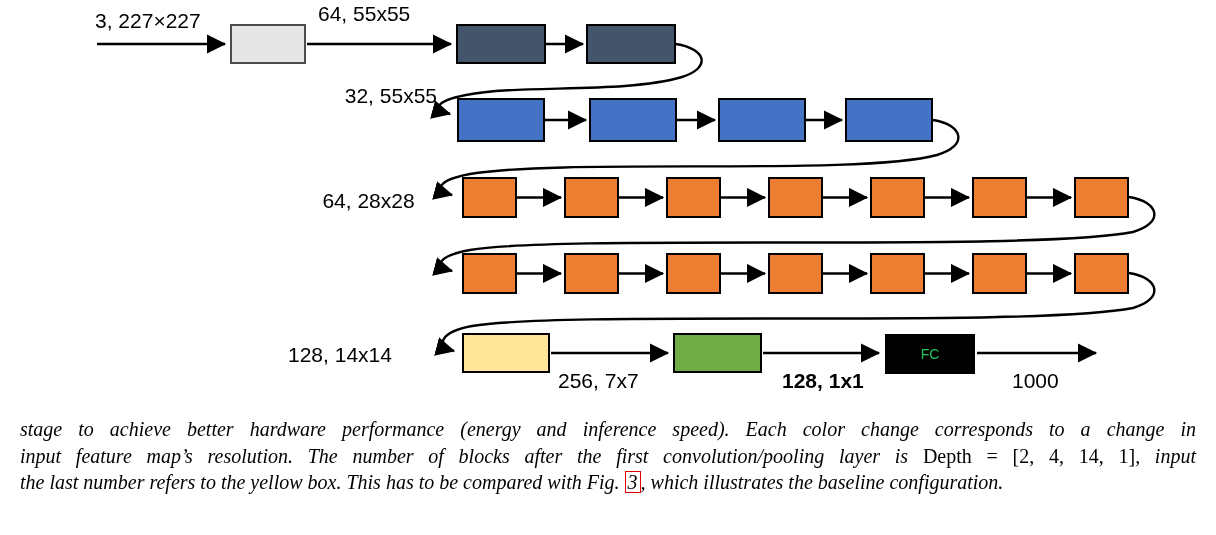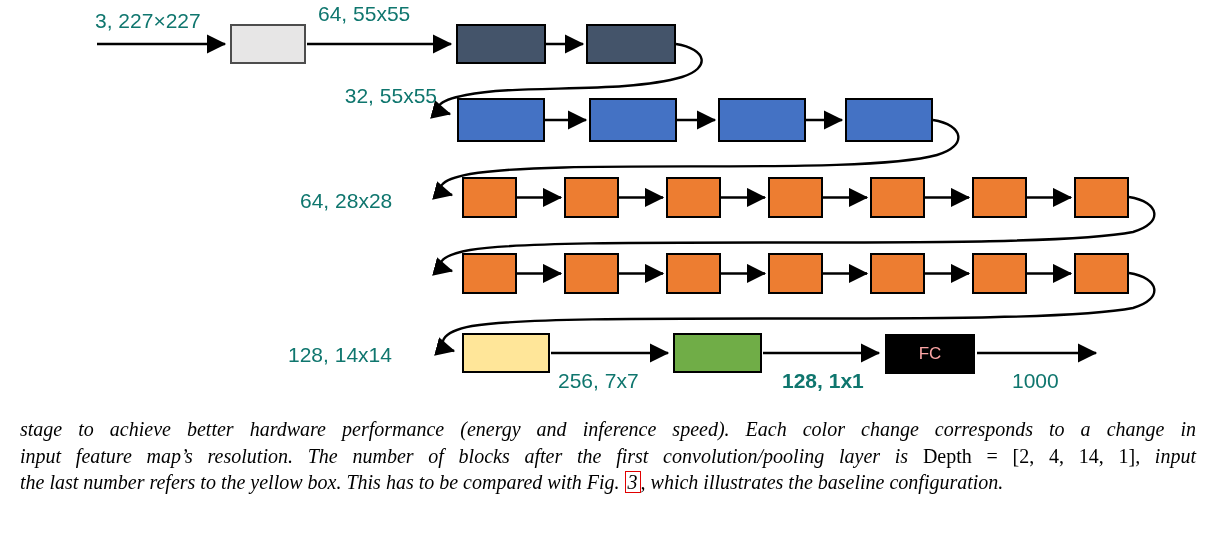--- a/index.html
+++ b/index.html
@@ -1,32 +1,32 @@
 <!DOCTYPE html>
 <html><head>
 <meta charset="utf-8">
 <style>
   html,body{margin:0;padding:0;background:#ffffff;}
   #page{position:relative;width:1216px;height:535px;background:#ffffff;overflow:hidden;
         font-family:"Liberation Sans",sans-serif;}
   #diagram{position:absolute;left:0;top:0;width:1216px;height:412px;}
   #connectors{position:absolute;left:0;top:0;pointer-events:none;}
   .block{position:absolute;box-sizing:border-box;border:2.5px solid #000;}
-  .dimlabel{position:absolute;font-size:21px;color:#0f766e;white-space:nowrap;line-height:24px;}
+  .dimlabel{position:absolute;font-size:21px;color:#000000;white-space:nowrap;line-height:24px;}
   #lbl-input{left:95px;top:9px;}
   #lbl-s1{left:318px;top:2px;}
   #lbl-s2{left:300px;top:84px;width:137px;text-align:right;}
-  #lbl-s3{left:300px;top:189px;width:137px;text-align:left;}
+  #lbl-s3{left:300px;top:189px;width:137px;text-align:center;}
   #lbl-s4{left:288px;top:343px;width:149px;text-align:left;}
   #lbl-pool1{left:558px;top:369px;}
   #lbl-pool2{left:782px;top:369px;font-weight:bold;}
   #lbl-out{left:1012px;top:369px;width:66px;text-align:left;}
   #fc-box{position:absolute;left:885px;top:334px;width:90px;height:40px;box-sizing:border-box;
           display:flex;align-items:center;justify-content:center;}
-  #fc-box span{color:#fca5a5;font-size:17px;}
+  #fc-box span{color:#22c55e;font-size:14px;}
   .caption{position:absolute;left:20px;top:416px;width:1176px;
            font-family:"Liberation Serif",serif;font-size:20px;line-height:26.5px;
            font-style:italic;color:#000;}
   .cap-line{width:100%;}
   .jl{text-align:justify;text-align-last:justify;}
   .cap-label{font-style:normal;font-weight:bold;}
   .math{font-style:normal;}
   .cite{font-style:italic;border:1.2px solid #e00000;padding:0 2px;line-height:1;display:inline-block;}
 </style>
 </head>

